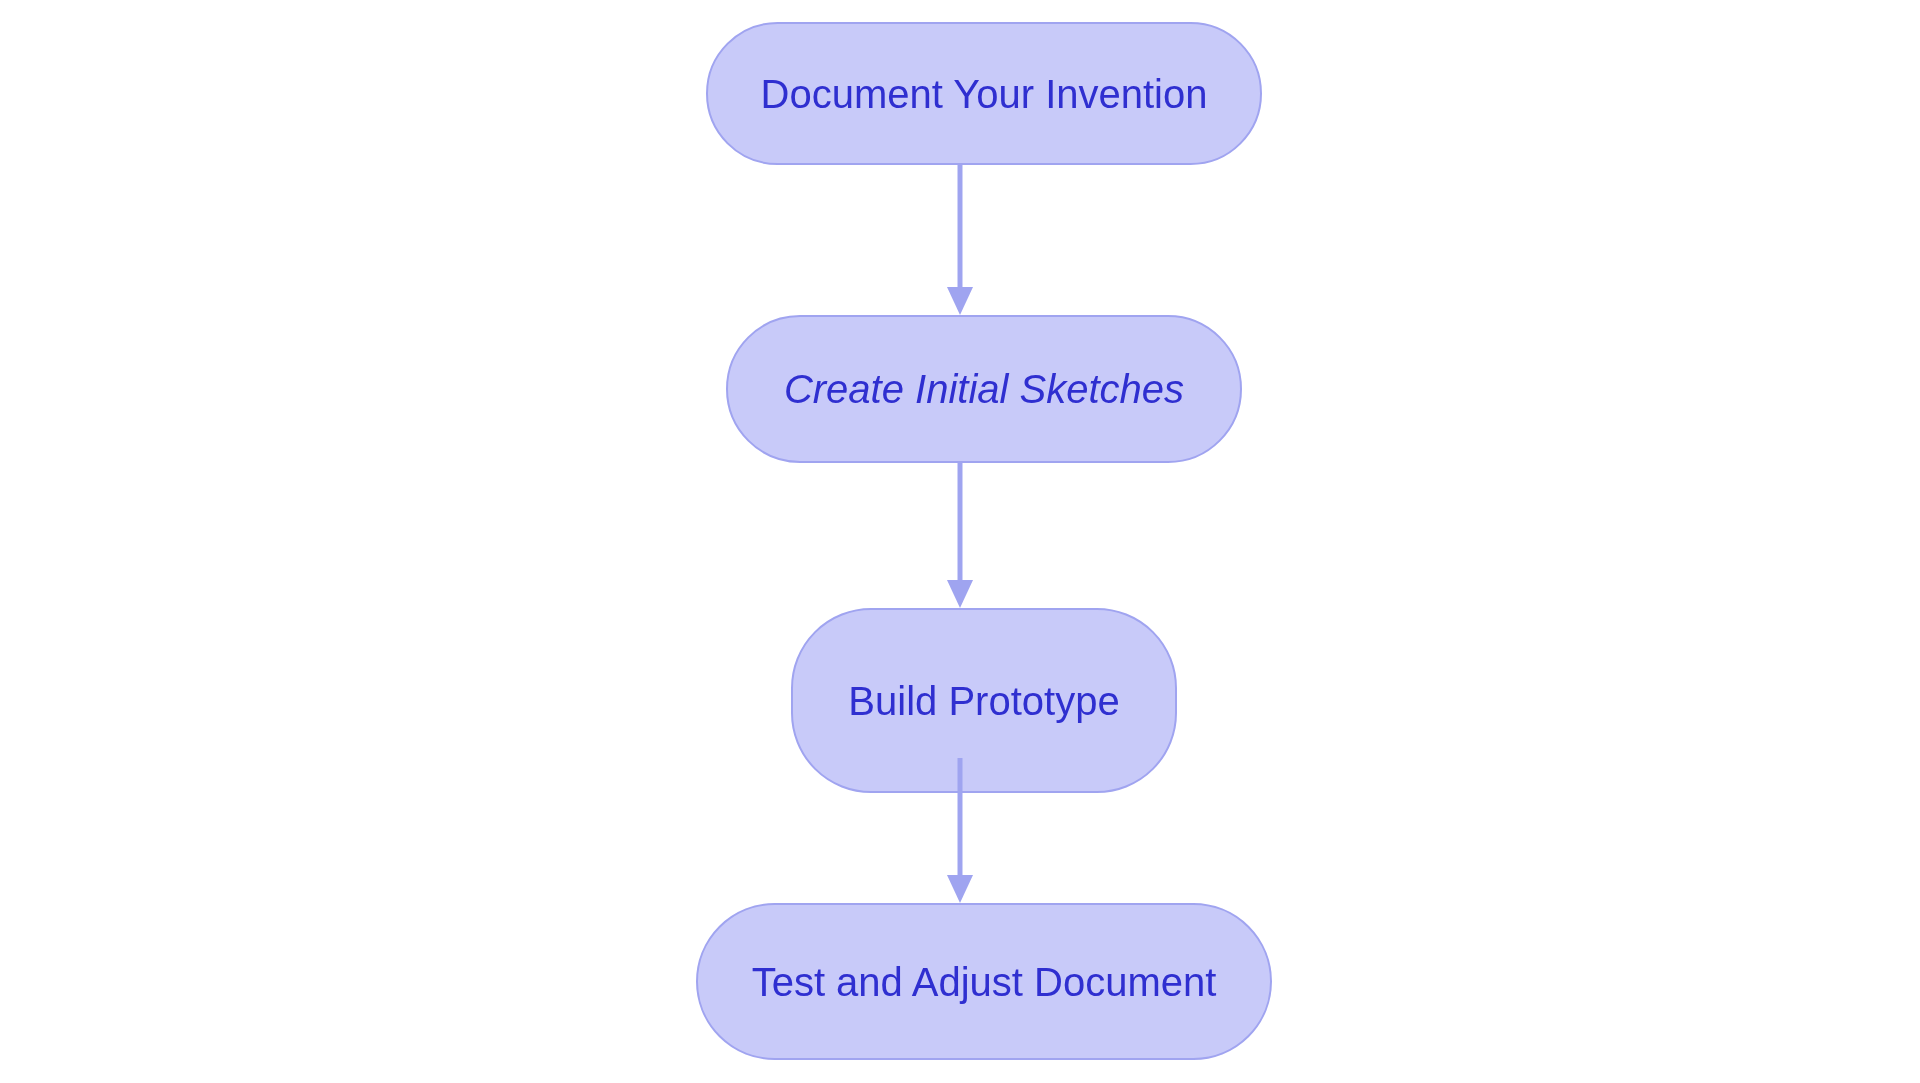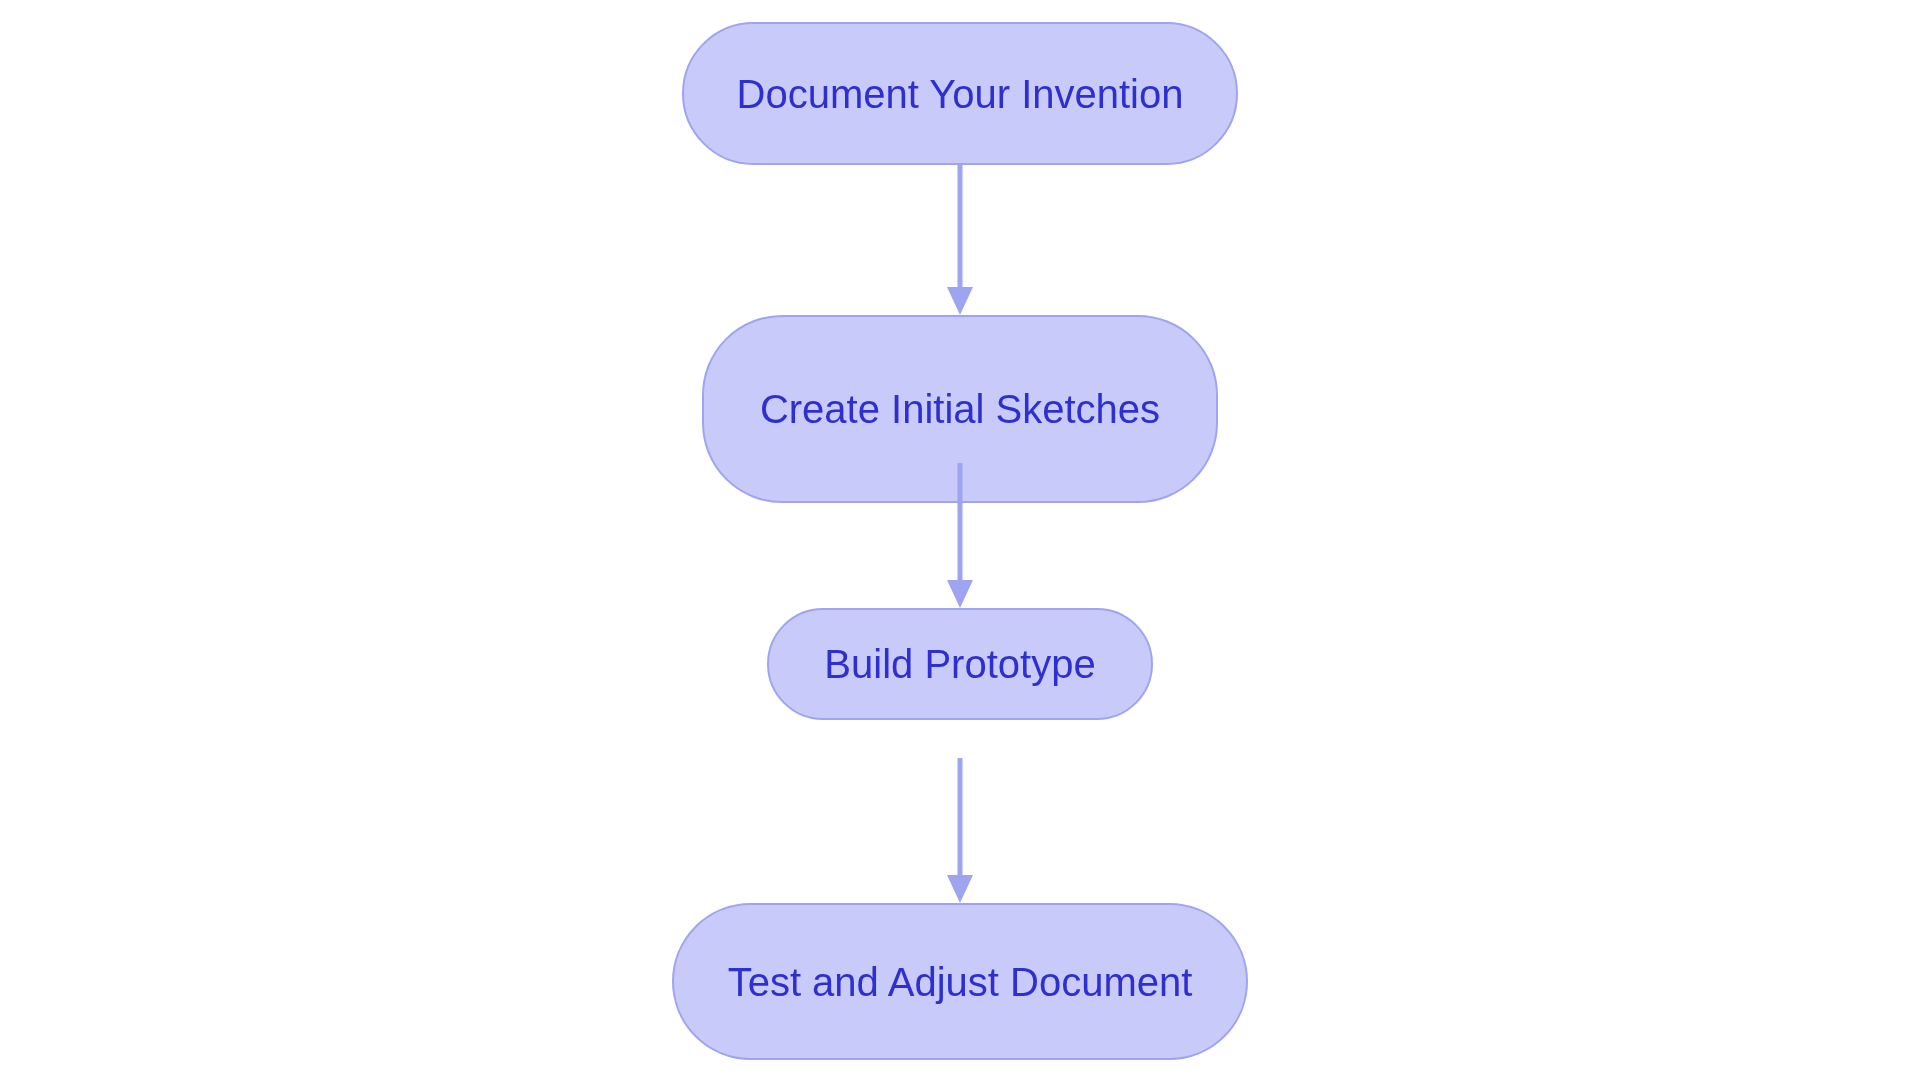--- a/index.html
+++ b/index.html
@@ -25,38 +25,38 @@
   .node {
     position: absolute;
     box-sizing: border-box;
     display: flex;
     align-items: center;
     justify-content: center;
     background: #c8caf9;
     border: 2px solid #a0a4f0;
     border-radius: 80px;
     transform: translateX(-50%);
-    left: 960px;
+    left: 984px;
   }
 
   .node-label {
     color: #2f2fd0;
     font-family: "Liberation Sans", sans-serif;
     font-weight: 400;
     font-size: 40px;
     line-height: 1.15;
     letter-spacing: 0px;
     white-space: nowrap;
     text-align: center;
   }
 
   
   #node-0 { top: 22px;  width: 556px; height: 143px; }
-  #node-1 { top: 315px; width: 516px; height: 188px; }
-  #node-2 { top: 608px; width: 386px; height: 112px; }
+  #node-1 { top: 315px; width: 516px; height: 148px; font-style: italic; }
+  #node-2 { top: 608px; width: 386px; height: 185px; }
   #node-3 { top: 903px; width: 576px; height: 157px; }
 
   .connector {
     position: absolute;
     left: 960px;
     transform: translateX(-50%);
     overflow: visible;
   }
   #connector-0 { top: 165px; width: 40px; height: 150px; }
   #connector-1 { top: 463px; width: 40px; height: 145px; }

